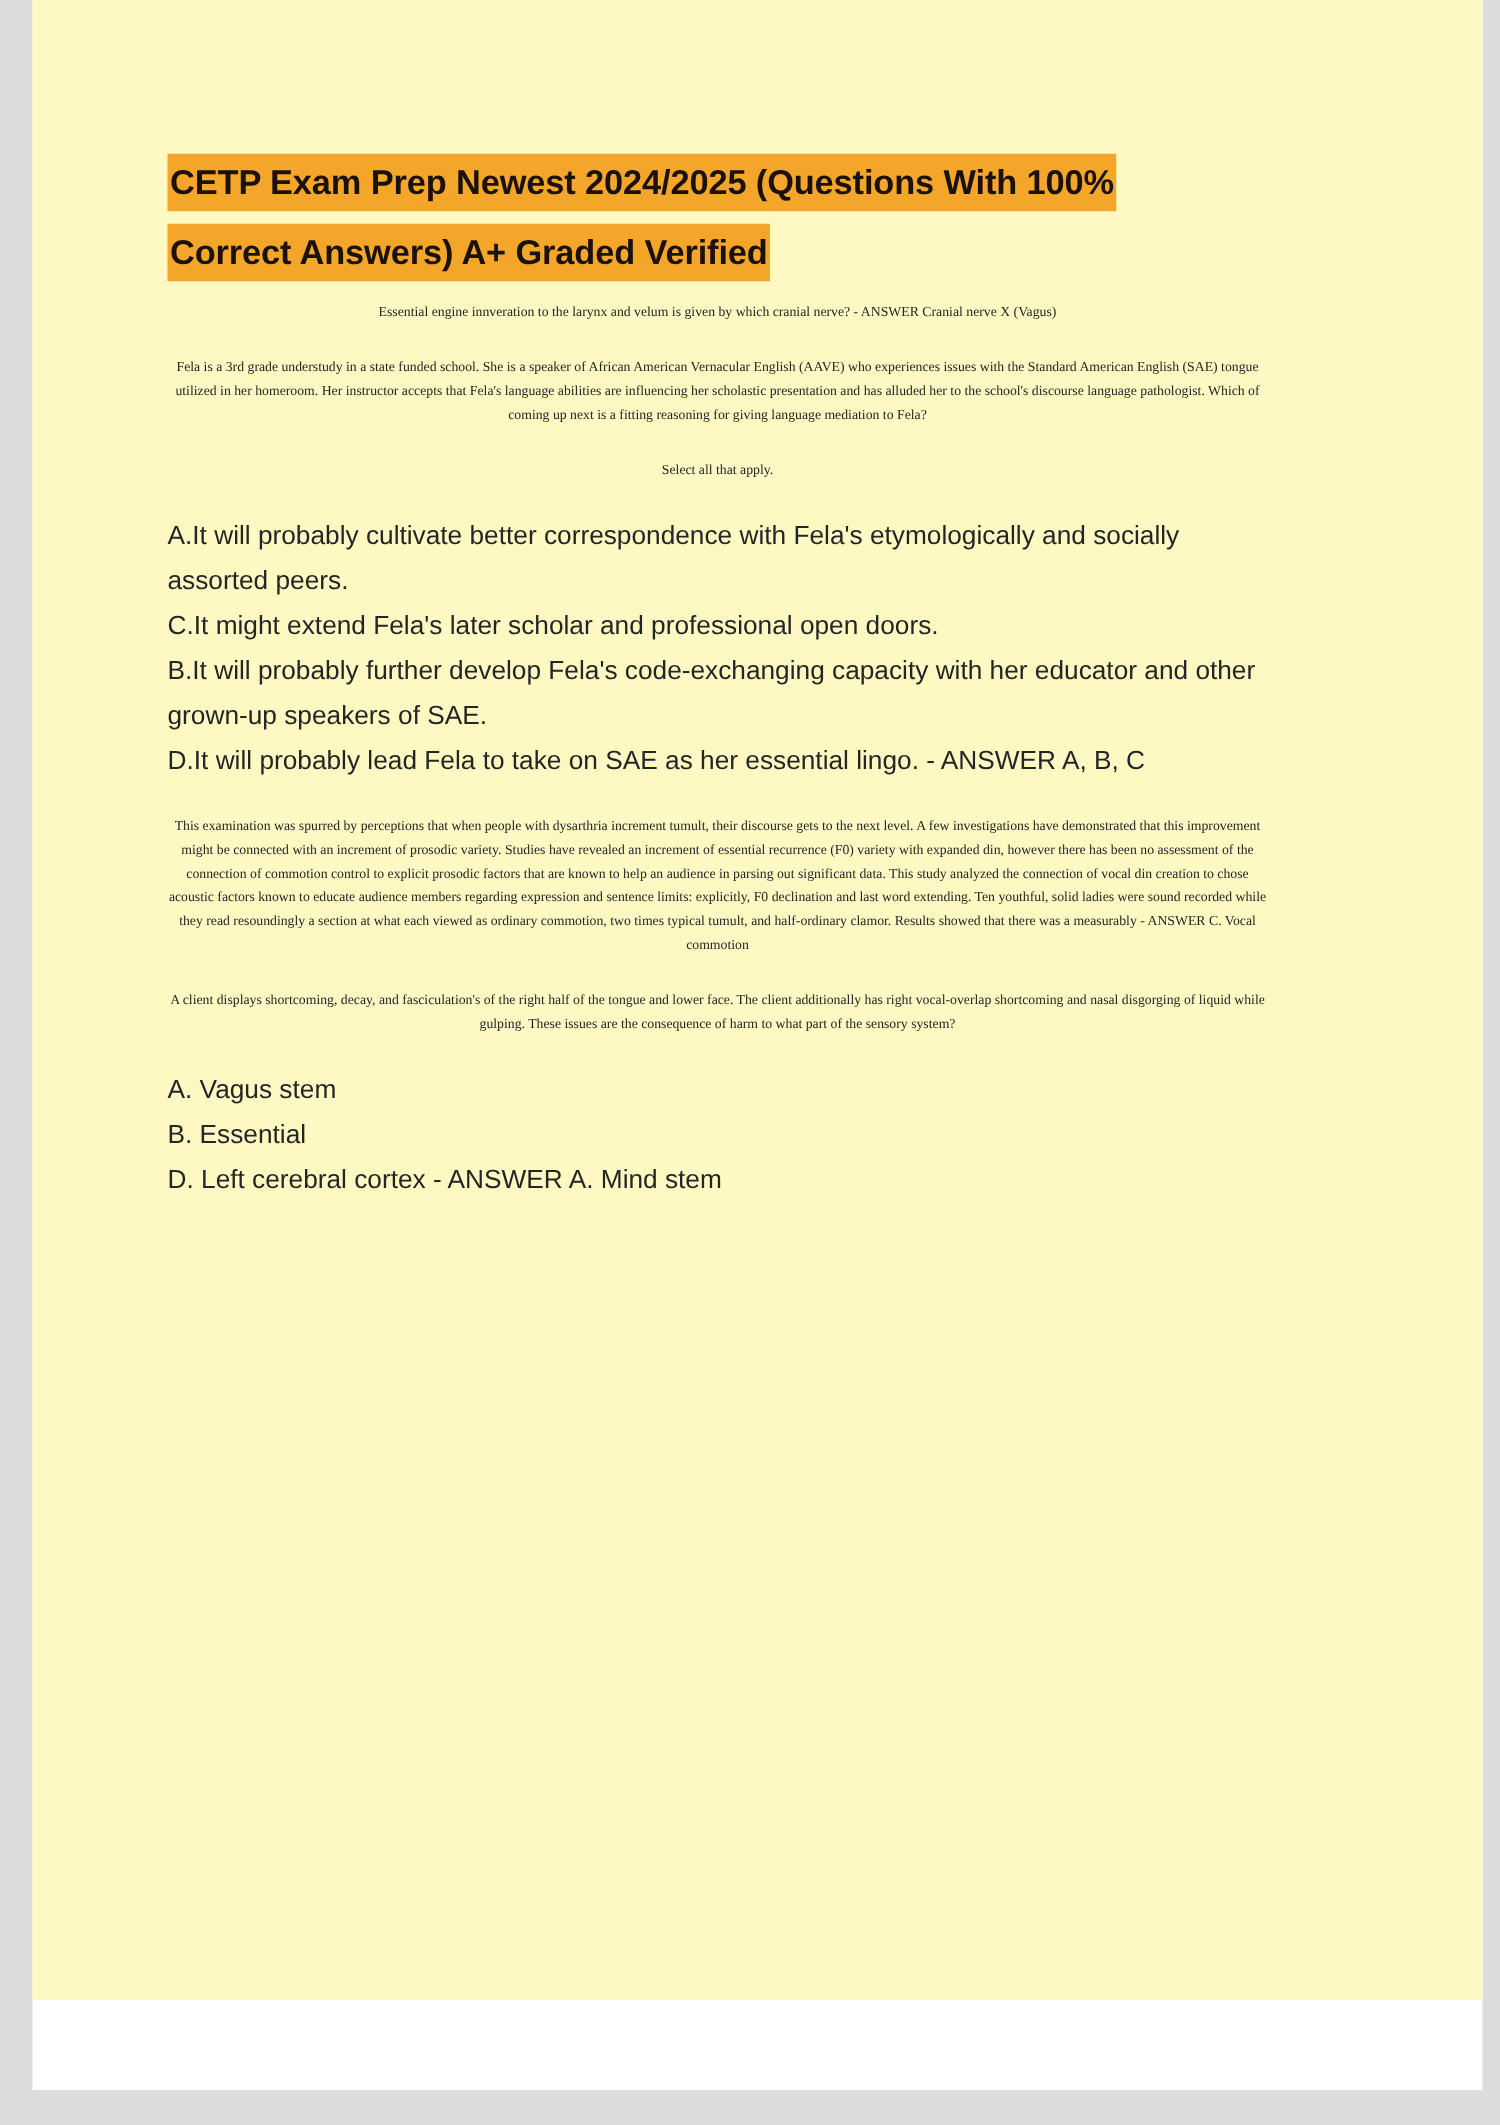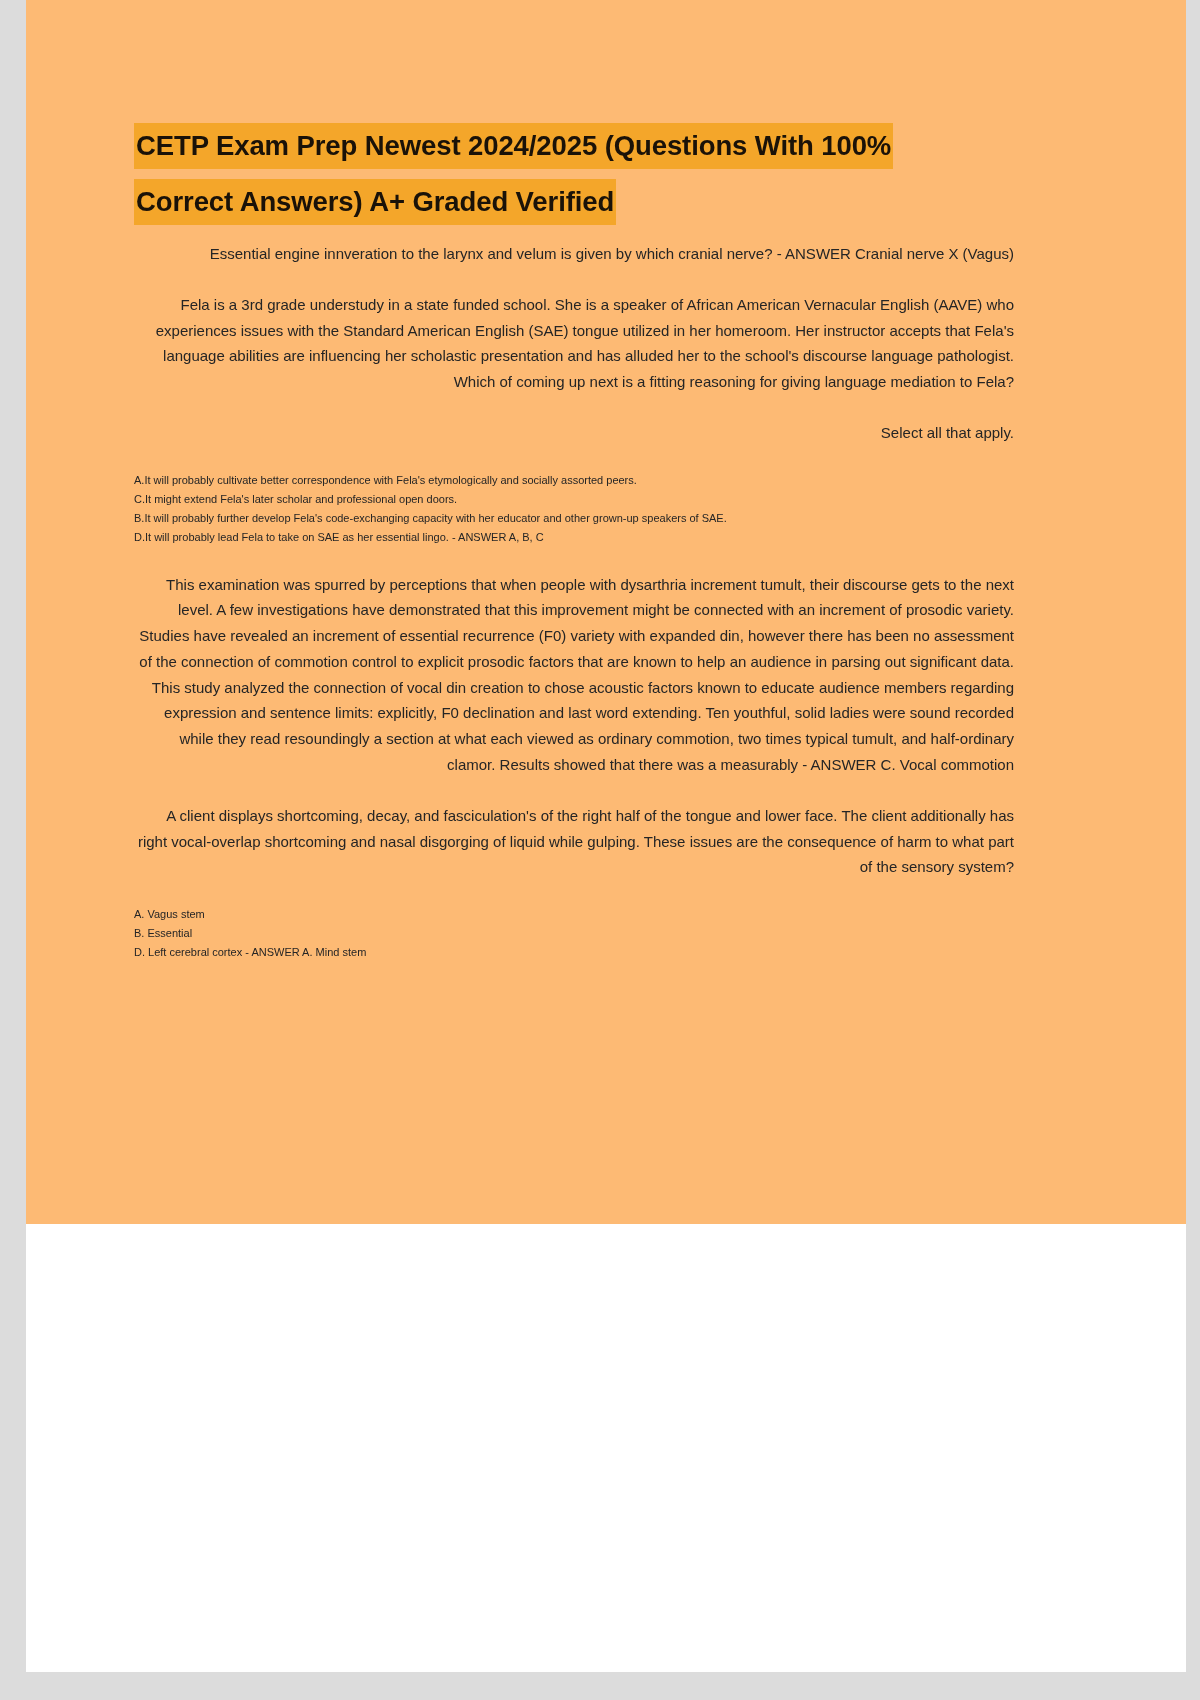--- a/index.html
+++ b/index.html
@@ -36,22 +36,22 @@
     position: absolute;
     left: 0; bottom: 0;
     width: 1200px; height: 28px;
     background: #dcdcdc;
   }
   .sheet {
     position: absolute;
     left: 26px;
     top: 0;
     width: 1160px;
-    height: 1224px;
-    background: #fdba74;
+    height: 1600px;
+    background: #fef9c3;
   }
   .content {
     position: absolute;
     left: 108px;
     top: 118px;
     width: 880px;
   }
   
   .doc-title {
     margin: 0 0 12px 0;
@@ -68,36 +68,37 @@
     padding: 7px 2px 8px 2px;
     line-height: 2.02;
   }
   
   .body-block {
     margin: 0;
     padding: 0;
   }
   p.para {
     margin: 0 0 25px 0;
-    font-size: 15px;
+    font-size: 11px;
     line-height: 1.72;
     color: #252525;
-    text-align: right;
+    text-align: center;
+    font-family: Liberation Serif, serif;
   }
   p.para:last-child {
     margin-bottom: 0;
   }
   .opt-list {
     margin: 0 0 25px 0;
     padding: 0;
     list-style: none;
   }
   .opt-list li {
     margin: 0;
-    font-size: 11px;
+    font-size: 21px;
     line-height: 1.72;
     color: #252525;
   }
 </style>
 </head>
 <body>
 
 <div class="page">
 
   <div class="edge-left"></div>

